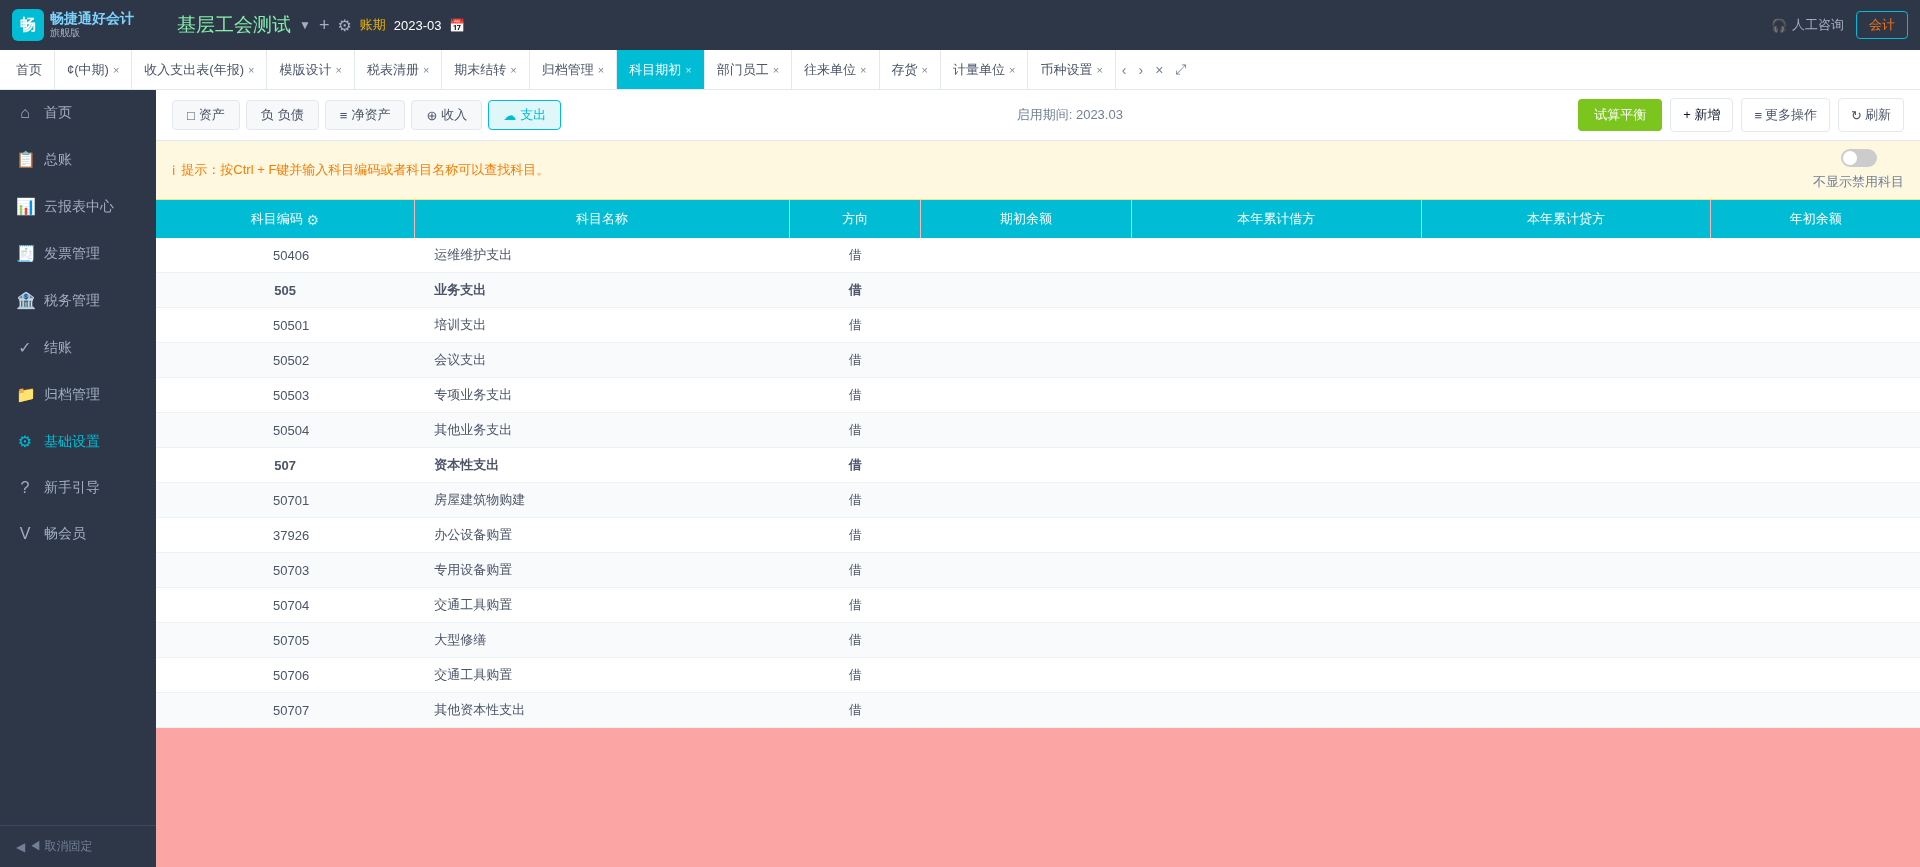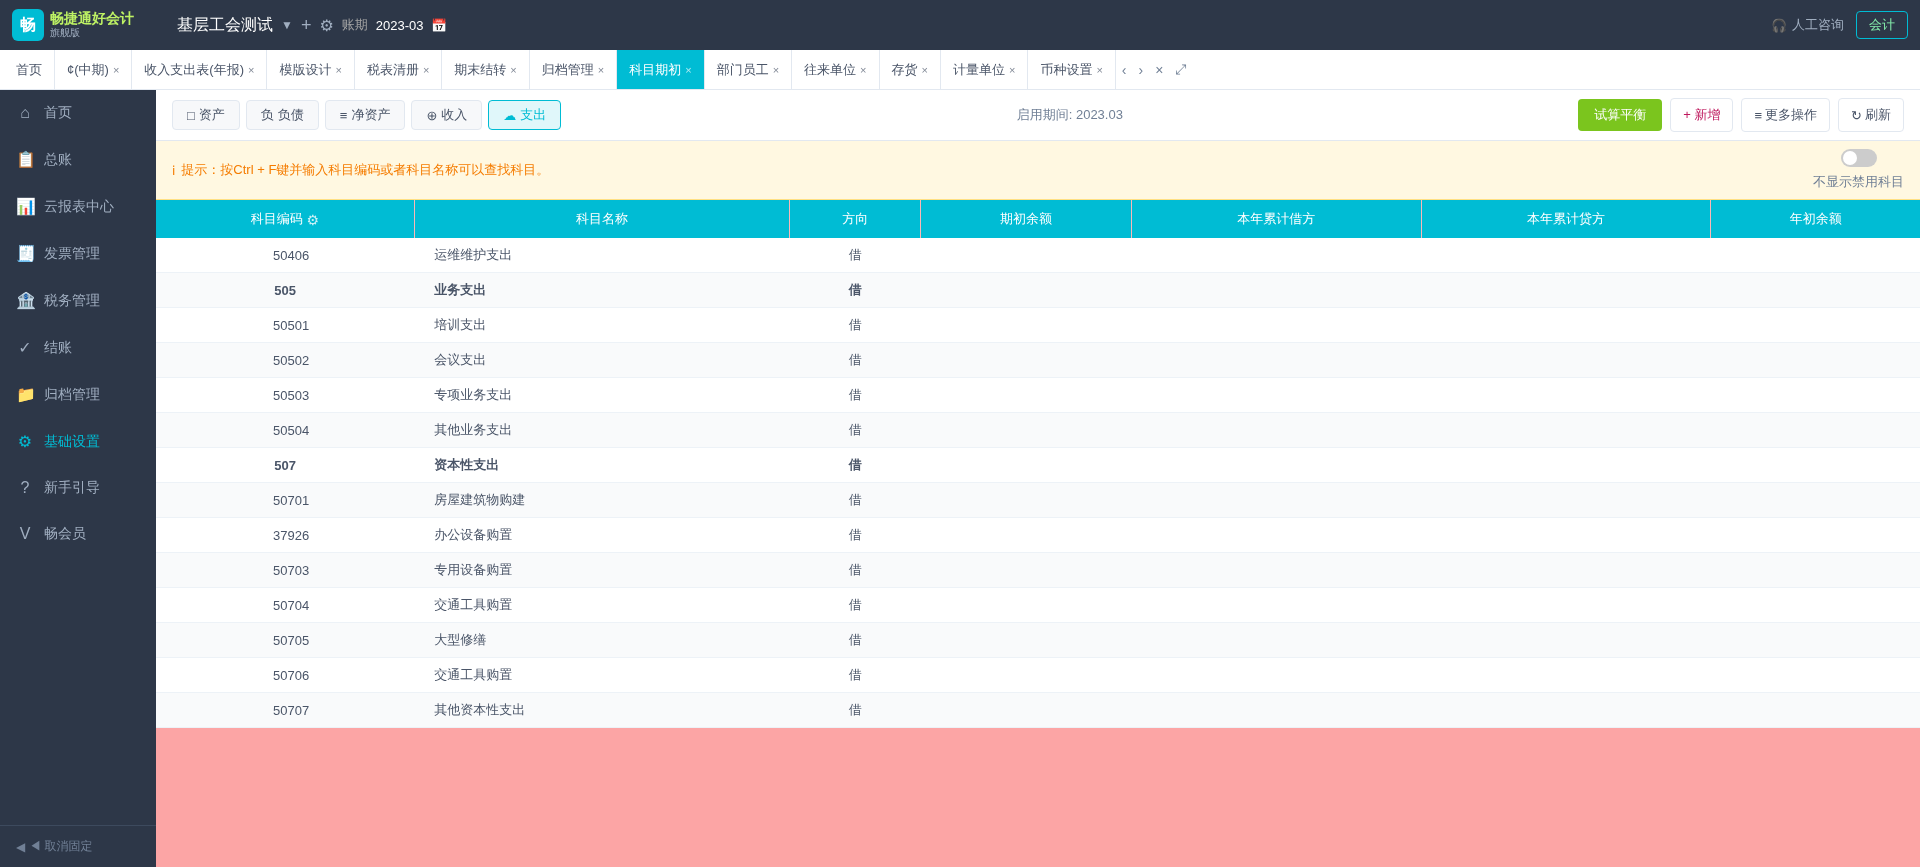--- a/index.html
+++ b/index.html
@@ -2,33 +2,33 @@
 <html><head>
   <meta charset="utf-8">
   <style>
     * { margin: 0; padding: 0; box-sizing: border-box; }
     body { font-family: 'Microsoft YaHei', SimHei, sans-serif; font-size: 13px; background: #f0f2f5; width: 1920px; min-height: 867px; overflow: hidden; }
 
     
     .top-bar { display: flex; align-items: center; background: #2d3748; height: 50px; padding: 0 12px; gap: 10px; }
     .logo-area { display: flex; align-items: center; gap: 6px; width: 155px; }
     .logo-icon { width: 32px; height: 32px; background: #00bcd4; border-radius: 6px; display: flex; align-items: center; justify-content: center; color: white; font-size: 16px; font-weight: bold; }
-    .logo-text { color: #bef264; font-size: 14px; font-weight: bold; line-height: 1.2; }
+    .logo-text { color: #7dd3fc; font-size: 14px; font-weight: bold; line-height: 1.2; }
     .logo-sub { color: #a0aec0; font-size: 10px; }
     .top-bar-middle { display: flex; align-items: center; gap: 8px; flex: 1; }
-    .company-name { color: #ffffff; font-size: 16px; }
+    .company-name { color: #86efac; font-size: 19px; }
     .dropdown-btn { color: #a0aec0; cursor: pointer; font-size: 12px; }
     .plus-btn { color: #a0aec0; cursor: pointer; font-size: 18px; }
     .settings-btn { color: #a0aec0; cursor: pointer; font-size: 16px; }
-    .period-label { color: #a3a3a3; font-size: 13px; }
+    .period-label { color: #eab308; font-size: 13px; }
     .period-value { color: white; font-size: 13px; text-align: right; }
     .calendar-icon { color: #00bcd4; cursor: pointer; }
     .top-bar-right { display: flex; align-items: center; gap: 12px; }
     .support-btn { color: #a0aec0; font-size: 13px; cursor: pointer; display: flex; align-items: center; gap: 4px; }
-    .account-btn { border: 1.5px solid #00bcd4; color: #86efac; padding: 4px 12px; border-radius: 4px; cursor: pointer; font-size: 13px; text-align: center; }
+    .account-btn { border: 1.5px solid #00bcd4; color: #f97316; padding: 4px 12px; border-radius: 4px; cursor: pointer; font-size: 13px; text-align: center; }
 
     
     .tab-bar { display: flex; align-items: center; background: #fff; border-bottom: 1px solid #e2e8f0; height: 40px; padding: 0 4px; overflow: hidden; }
     .tab-item { display: flex; align-items: center; padding: 0 12px; height: 40px; font-size: 13px; color: #4a5568; cursor: pointer; white-space: nowrap; border-right: 1px solid #e2e8f0; gap: 4px; }
     .tab-item.active { background: #00bcd4; color: white; }
     .tab-item .close-x { font-size: 11px; color: inherit; opacity: 0.7; cursor: pointer; }
     .tab-nav-btn { padding: 0 6px; cursor: pointer; color: #718096; font-size: 14px; }
     .tab-close-all { padding: 0 6px; cursor: pointer; color: #718096; font-size: 14px; }
     .tab-expand { padding: 0 6px; cursor: pointer; color: #718096; font-size: 14px; }
 
@@ -45,21 +45,21 @@
     
     .page-area { flex: 1; display: flex; flex-direction: column; background: #f7f8fa; overflow: hidden; }
 
     
     .sub-tab-bar { display: flex; align-items: center; background: #fff; border-bottom: 1px solid #e2e8f0; padding: 8px 16px; gap: 6px; }
     .sub-tab-item { display: flex; align-items: center; gap: 4px; padding: 5px 14px; border-radius: 4px; cursor: pointer; font-size: 13px; color: #4a5568; border: 1px solid #e2e8f0; background: #f7f8fa; }
     .sub-tab-item.active { background: #e0f7fa; border-color: #00bcd4; color: #00bcd4; }
     .sub-tab-item .icon-small { font-size: 13px; }
     .period-info { margin-left: auto; color: #718096; font-size: 13px; }
     .btn-balance { background: #7bc51e; color: white; border: none; padding: 7px 16px; border-radius: 4px; cursor: pointer; font-size: 13px; margin-left: auto; }
-    .btn-add { background: transparent; color: #be185d; border: 1px solid #e2e8f0; padding: 7px 12px; border-radius: 4px; cursor: pointer; font-size: 13px; display: flex; align-items: center; gap: 3px; }
+    .btn-add { background: transparent; color: #0f172a; border: 1px solid #e2e8f0; padding: 7px 12px; border-radius: 4px; cursor: pointer; font-size: 13px; display: flex; align-items: center; gap: 3px; }
     .btn-more { background: transparent; color: #4a5568; border: 1px solid #e2e8f0; padding: 7px 12px; border-radius: 4px; cursor: pointer; font-size: 13px; display: flex; align-items: center; gap: 3px; }
     .btn-refresh { background: transparent; color: #4a5568; border: 1px solid #e2e8f0; padding: 7px 12px; border-radius: 4px; cursor: pointer; font-size: 13px; display: flex; align-items: center; gap: 3px; }
 
     
     .hint-bar { background: #fff8e1; border-bottom: 1px solid #ffe082; padding: 8px 16px; font-size: 13px; color: #f57c00; display: flex; align-items: center; gap: 6px; }
     .hint-toggle { margin-left: auto; display: flex; align-items: center; gap: 6px; font-size: 13px; color: #718096; flex-direction: column; }
     .toggle-switch { width: 36px; height: 18px; background: #ccc; border-radius: 9px; position: relative; cursor: pointer; display: inline-block; }
     .toggle-switch::after { content: ''; width: 14px; height: 14px; background: white; border-radius: 50%; position: absolute; top: 2px; left: 2px; transition: left 0.2s; }
 
     

